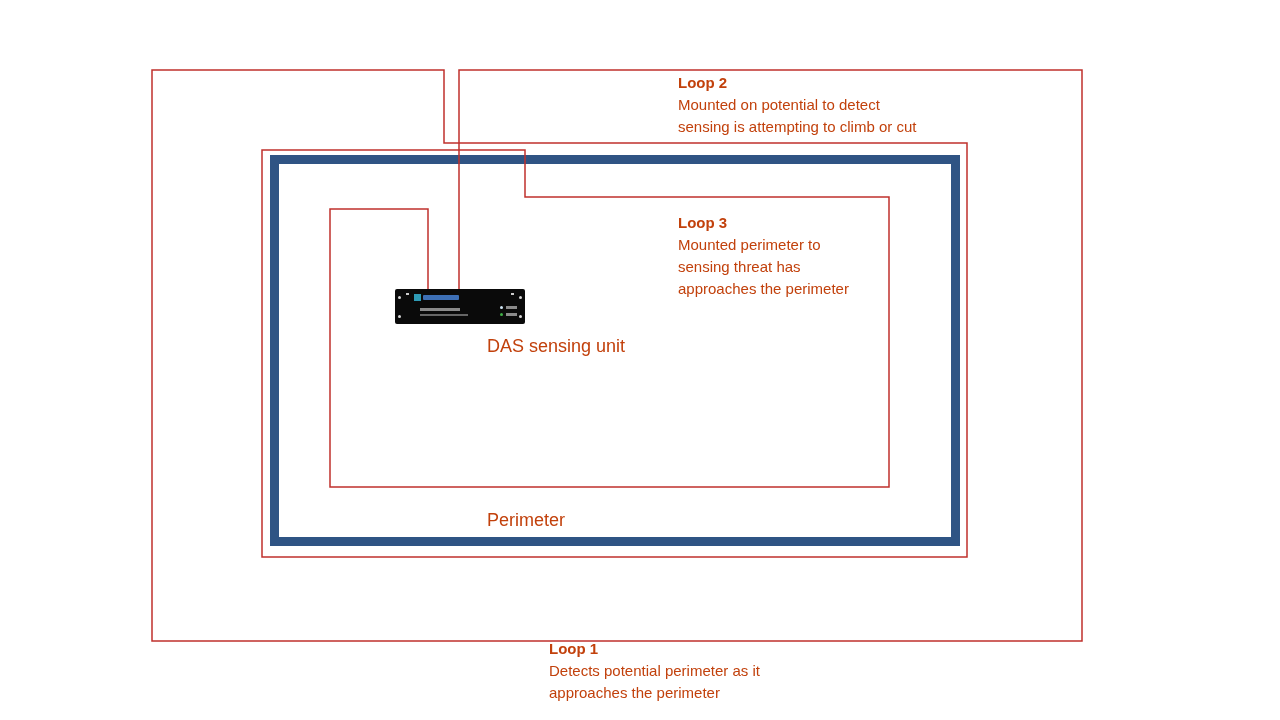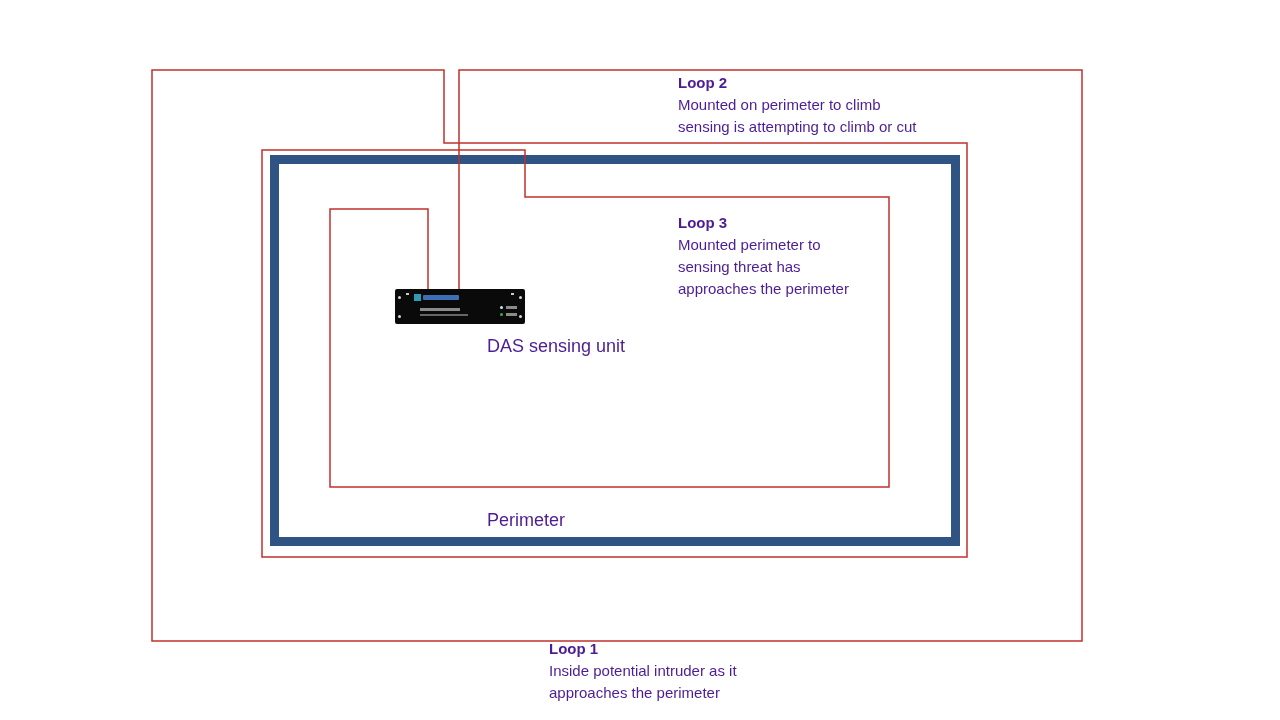--- a/index.html
+++ b/index.html
@@ -3,21 +3,21 @@
 <meta charset="utf-8">
 <style>
   html, body { margin: 0; padding: 0; background: #ffffff; }
   .canvas {
     position: relative;
     width: 1280px;
     height: 720px;
     background: #ffffff;
     overflow: hidden;
     font-family: "Liberation Sans", sans-serif;
-    color: #4c1d95;
+    color: #c2410c;
   }
   .layer-svg { position: absolute; left: 0; top: 0; }
   .label-block {
     position: absolute;
     font-size: 15px;
     line-height: 22px;
     white-space: nowrap;
   }
   .label-title { font-weight: bold; }
   .big-label {
@@ -121,34 +121,34 @@
       <span class="txt"></span>
     </span>
     <span class="das-ind row2">
       <span class="dot"></span>
       <span class="txt"></span>
     </span>
   </div>
 
   <div class="label-block" style="left:678px; top:72px;">
     <div class="label-title">Loop 2</div>
-    <div>Mounted on perimeter to climb</div>
+    <div>Mounted on potential to detect</div>
     <div>sensing is attempting to climb or cut</div>
   </div>
 
   <div class="label-block" style="left:678px; top:212px;">
     <div class="label-title">Loop 3</div>
     <div>Mounted perimeter to</div>
     <div>sensing threat has</div>
     <div>approaches the perimeter</div>
   </div>
 
   <div class="label-block" style="left:549px; top:638px;">
     <div class="label-title">Loop 1</div>
-    <div>Inside potential intruder as it</div>
+    <div>Detects potential perimeter as it</div>
     <div>approaches the perimeter</div>
   </div>
 
   <div class="big-label" style="left:443px; top:336px;">DAS sensing unit</div>
 
   <div class="big-label" style="left:443px; top:510px;">Perimeter</div>
 
 </div>
 
 </body></html>

